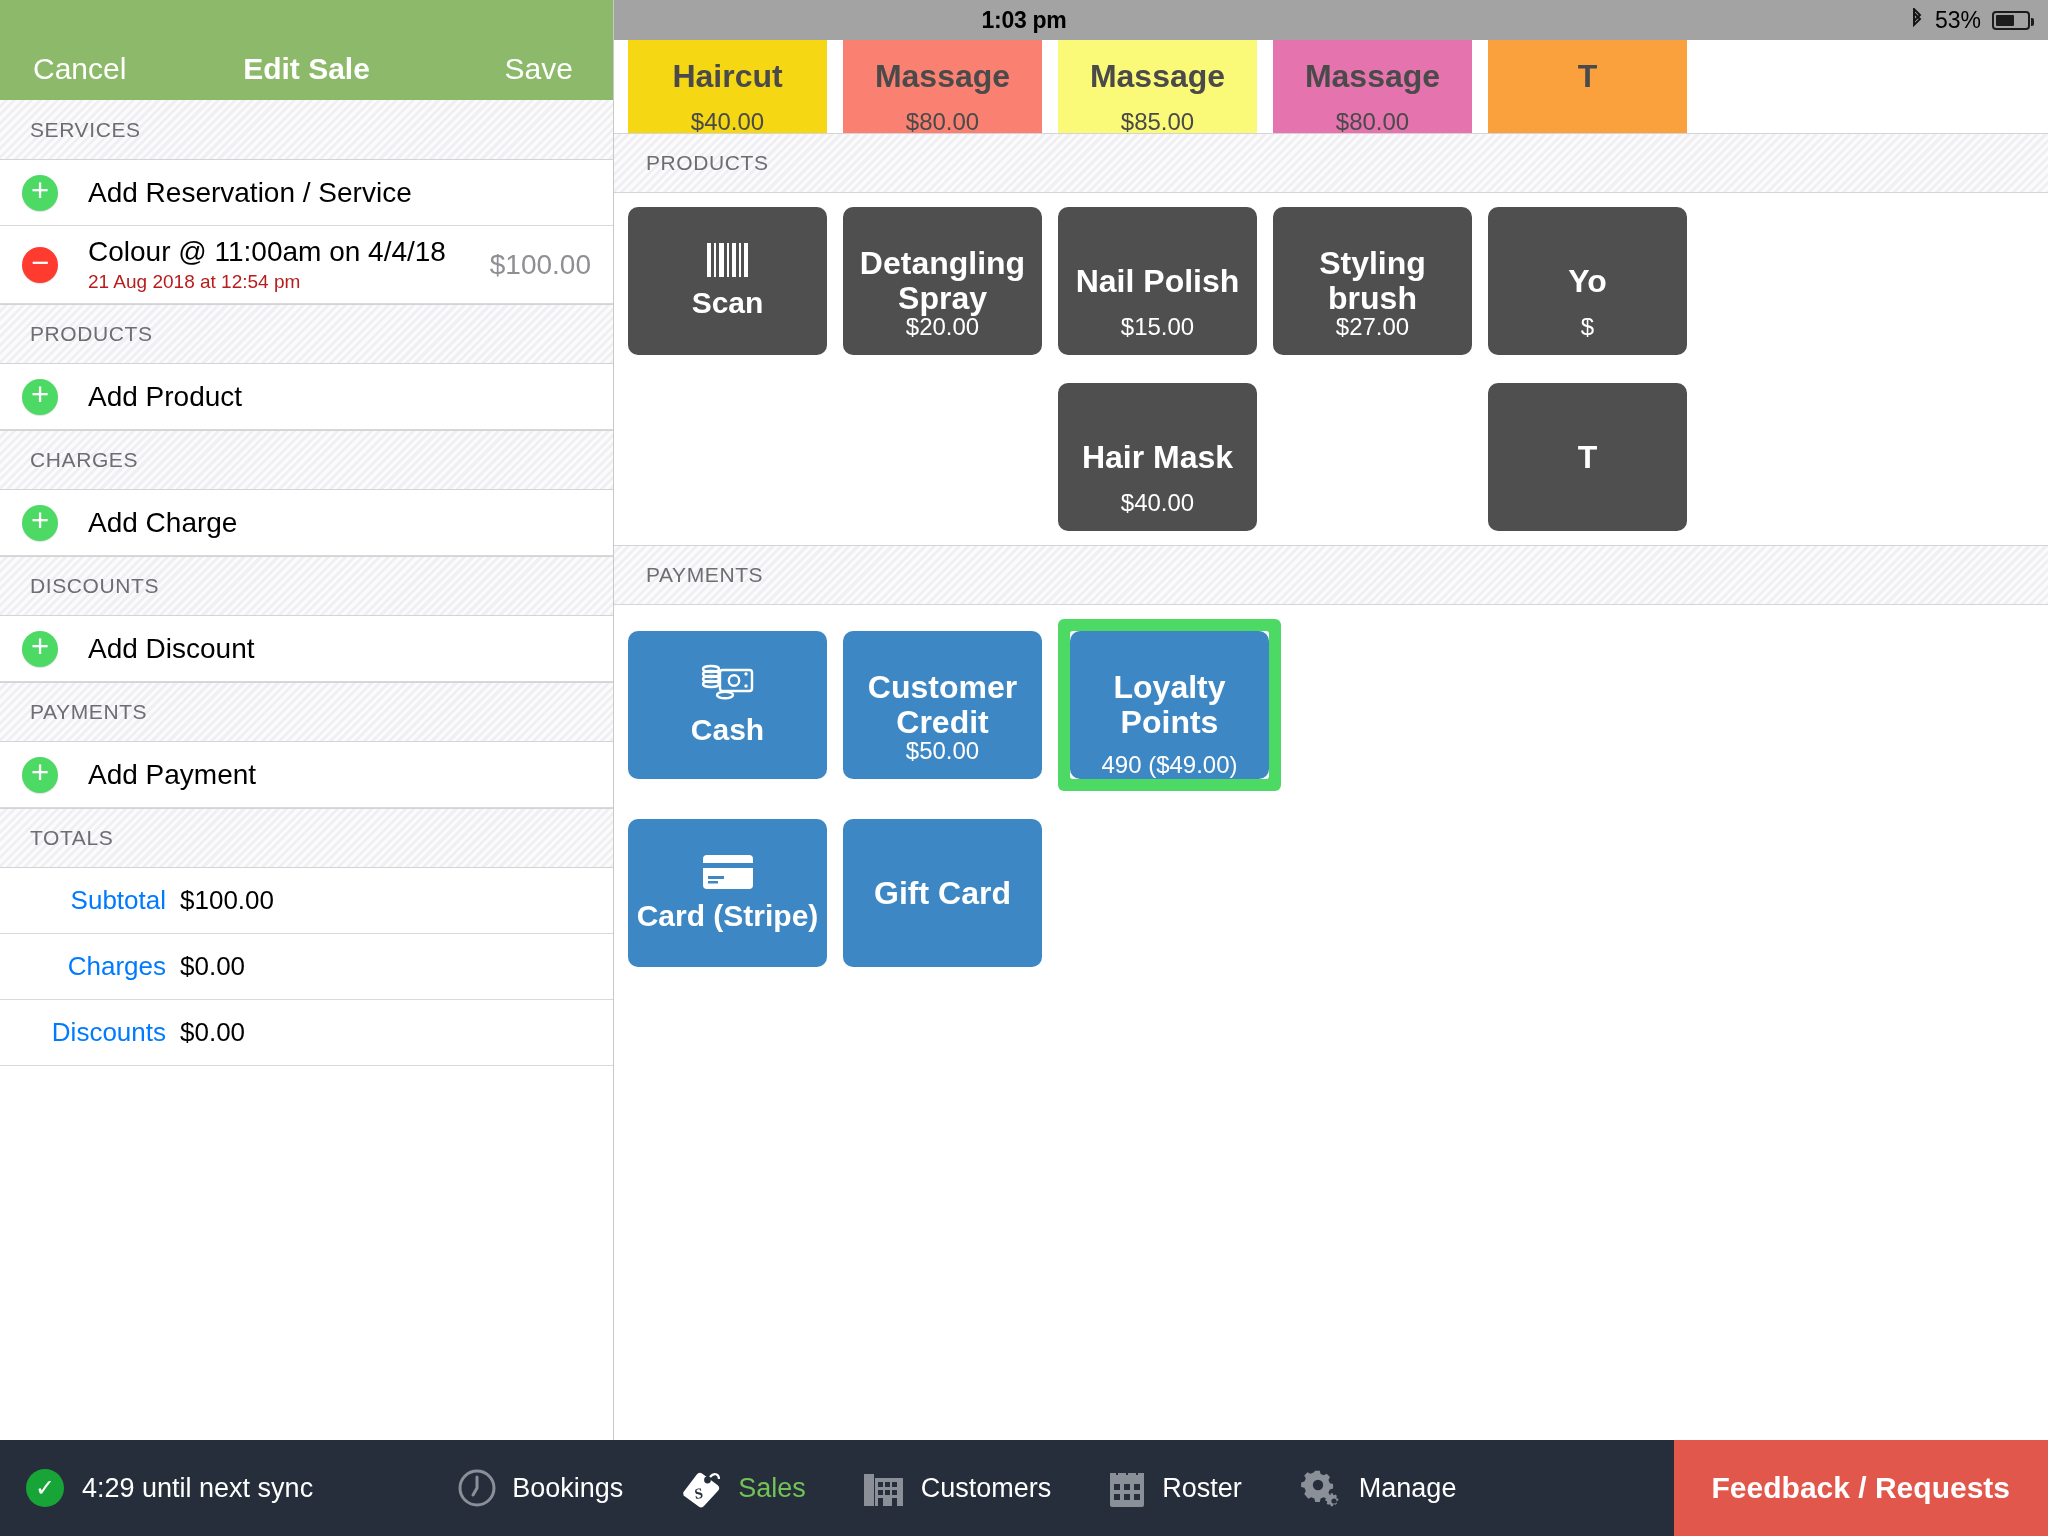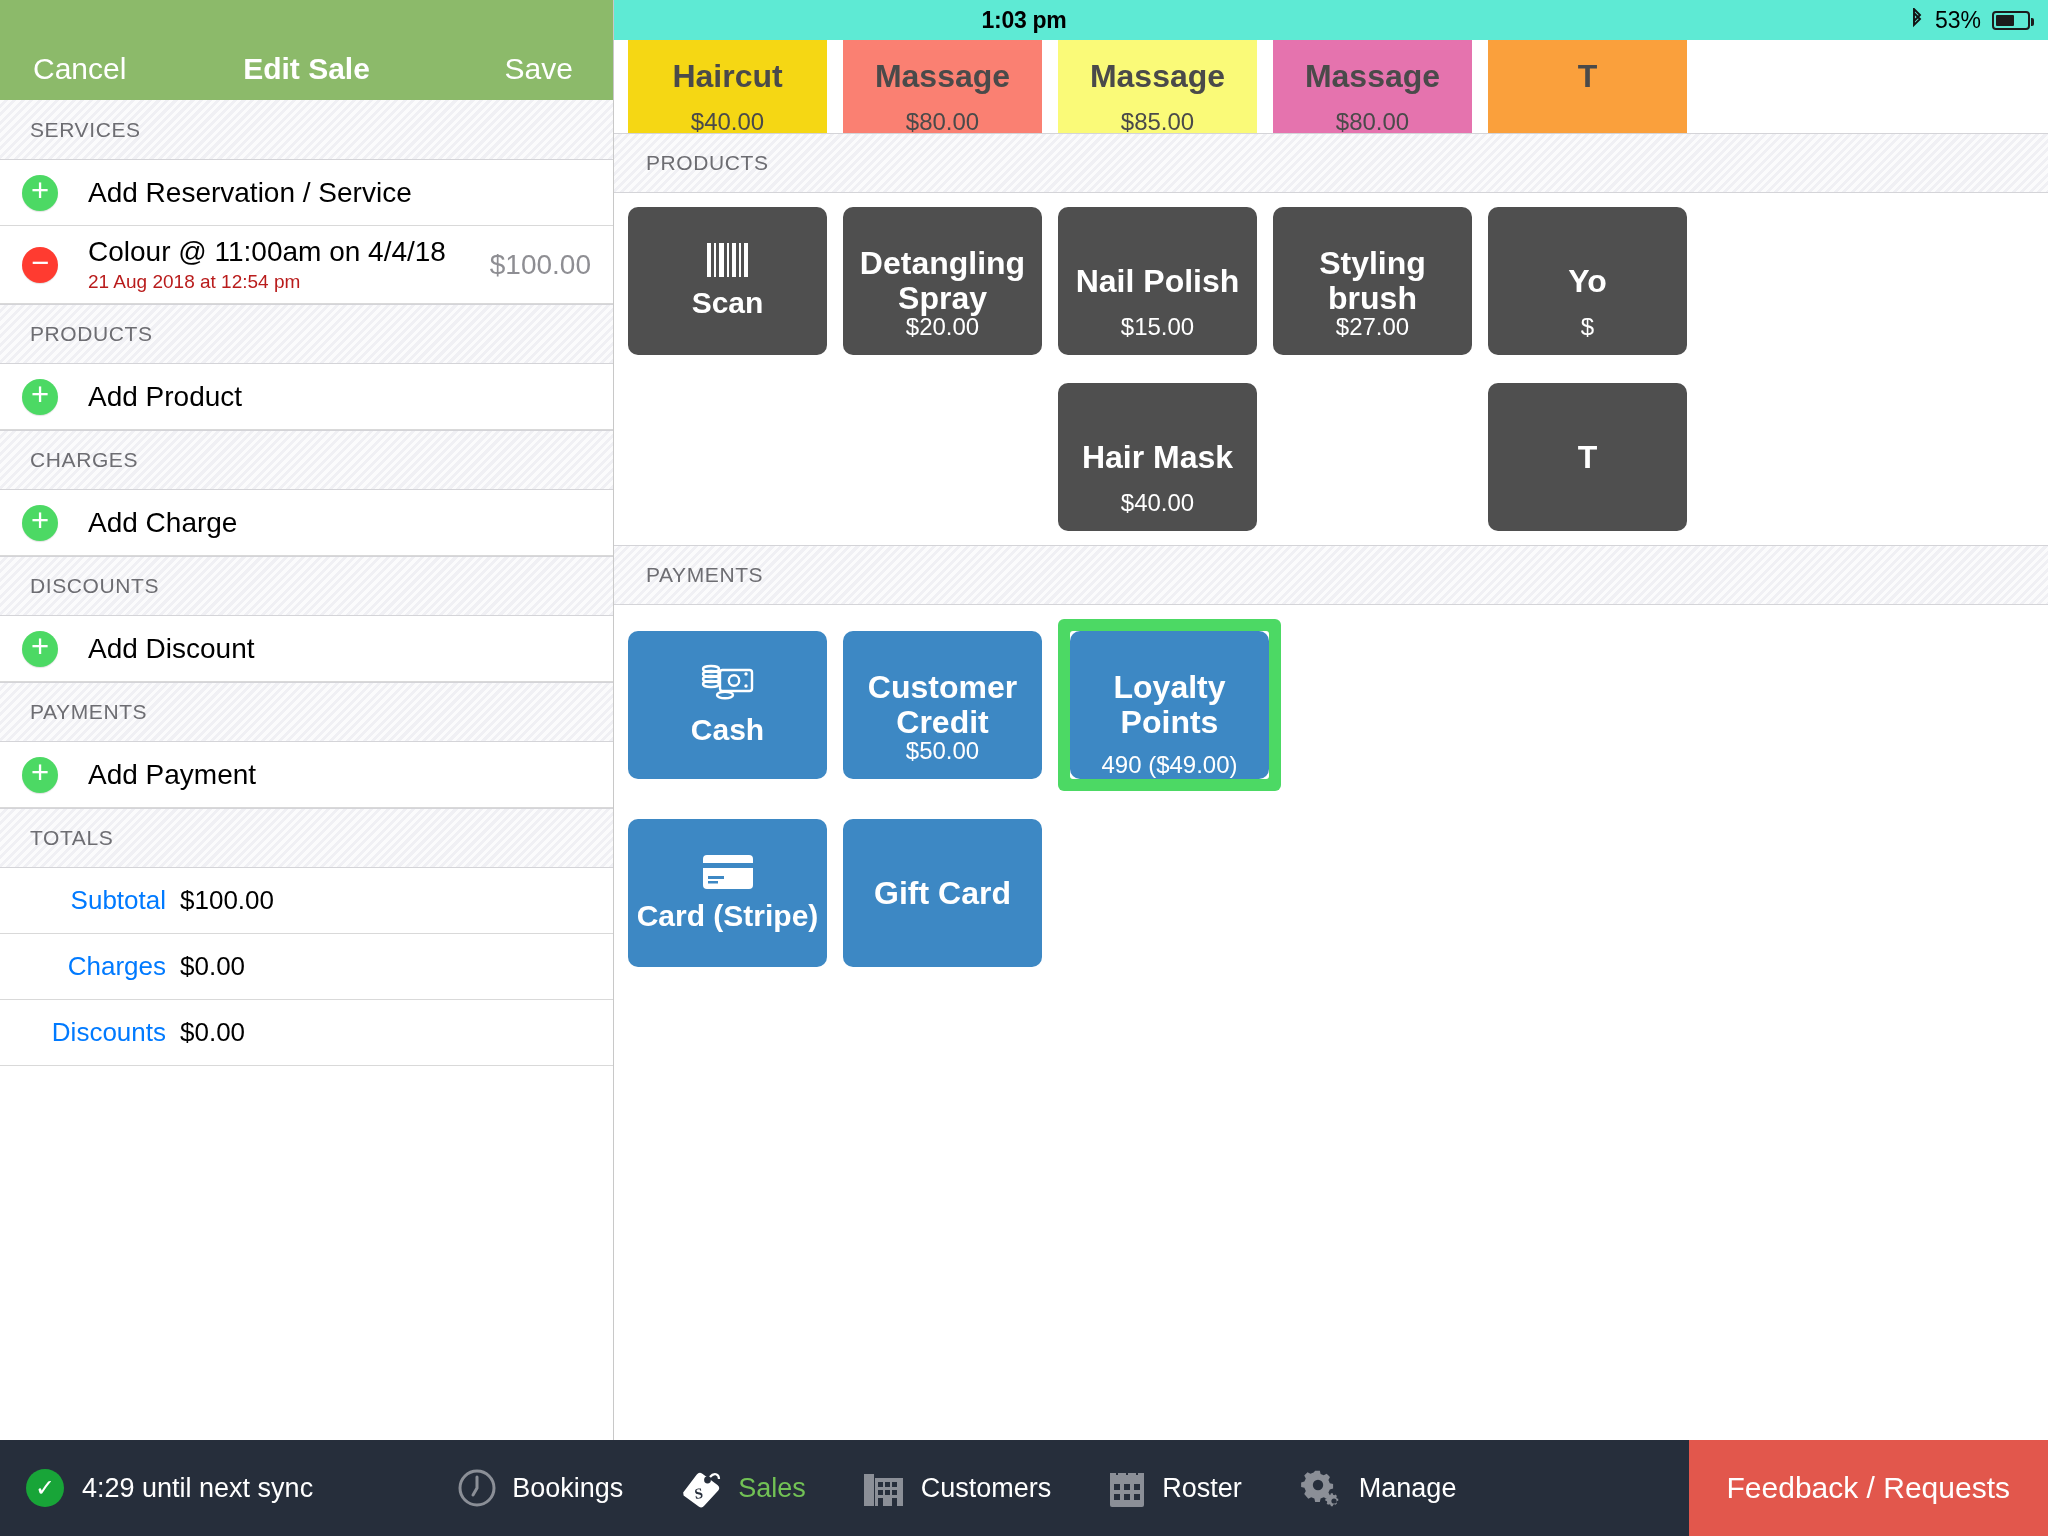--- a/index.html
+++ b/index.html
@@ -7,21 +7,21 @@
   body {
     font-family:"Liberation Sans", sans-serif;
     background:#ffffff;
     -webkit-font-smoothing:antialiased;
   }
   .screen { position:relative; width:2048px; height:1536px; }
 
   
   .statusbar {
     position:absolute; top:0; left:0; width:2048px; height:40px;
-    background:#5eead4; color:#000; font-size:23px;
+    background:#a3a3a3; color:#000; font-size:23px;
     display:flex; align-items:center;
   }
   .sb-left { position:absolute; left:14px; display:flex; align-items:center; gap:12px; }
   .sb-center { position:absolute; left:0; width:2048px; text-align:center; font-weight:bold; letter-spacing:-0.3px;}
   .sb-right { position:absolute; right:18px; display:flex; align-items:center; gap:11px; }
   .wifi { display:inline-block; }
   .batt {
     width:38px; height:19px; border:2px solid #1c1c1c; border-radius:4px;
     position:relative; display:inline-block;
   }
@@ -133,21 +133,21 @@
     display:flex; align-items:center; justify-content:center; color:#fff; font-size:24px;
   }
   .sync .sync-text { color:#fff; font-size:27px; }
   .nav-items { display:flex; align-items:center; gap:0; margin-left:116px;text-align:right; }
   .nav-item { display:flex; align-items:center; gap:15px; padding:0 28px; }
   .nav-item .lbl { color:#fff; font-size:27px; }
   .nav-item.active .lbl { color:#72C255; }
   .feedback {
     position:absolute; right:0; top:0; height:96px; background:#E2574C;
     display:flex; align-items:center; padding:0 38px;
-    color:#fff; font-size:30px; font-weight:normal;
+    color:#fff; font-size:30px; font-weight:bold;
   }
   svg { display:block; }
 </style>
 </head>
 <body>
 
 <div class="screen">
 
   <div class="statusbar">
     <div class="sb-left">

